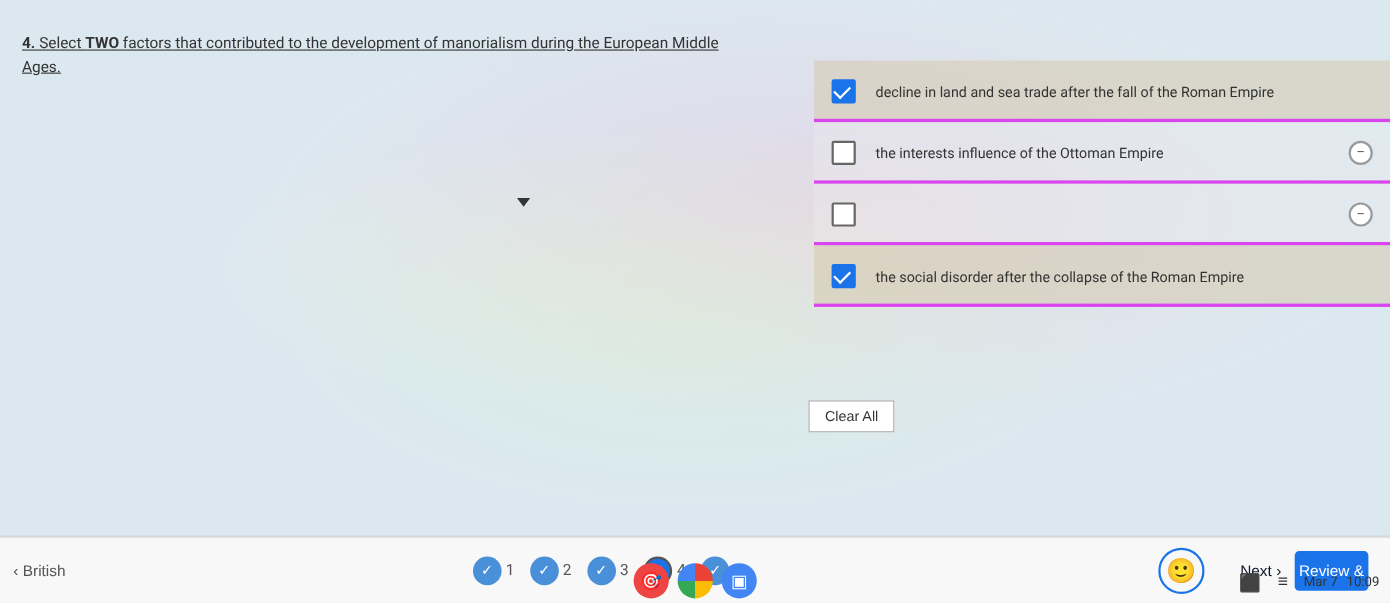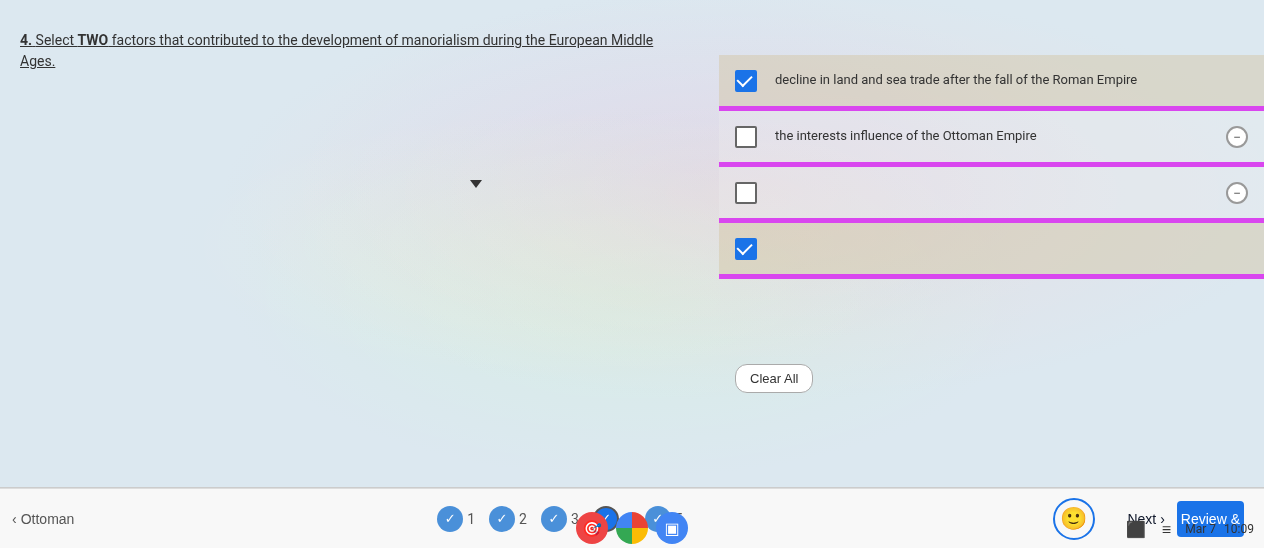--- a/index.html
+++ b/index.html
@@ -51,26 +51,27 @@
     
     .answer-panel {
       position: absolute;
       top: 55px;
       right: 0;
       width: 545px;
     }
 
     .answer-option {
       display: flex;
-      align-items: center;
+      align-items: flex-end;
       padding: 14px 16px;
-      border-bottom: 5px solid #d946ef;
+      border-bottom: 3px solid #d946ef;
       background: transparent;
       min-height: 56px;
       cursor: pointer;
+      margin-left: 21px;
     }
 
     .answer-option.checked {
       background: rgba(210, 195, 160, 0.45);
     }
 
     .answer-option.unchecked {
       background: rgba(240, 240, 240, 0.3);
     }
 
@@ -135,21 +136,21 @@
       right: 0;
       width: 545px;
       padding: 12px 16px;
       display: flex;
       align-items: center;
     }
 
     .clear-all-btn {
       border: 1px solid #aaa;
       background: white;
-      border-radius: 12px;
+      border-radius: 0;
       padding: 6px 14px;
       font-size: 13px;
       color: #333;
       cursor: pointer;
     }
 
     
     .cursor {
       position: absolute;
       top: 180px;
@@ -356,39 +357,40 @@
       <div class="eliminate-btn">−</div>
     </div>
 
     <div class="answer-option unchecked">
       <div class="checkbox-icon unchecked-box"></div>
       <div class="eliminate-btn">−</div>
     </div>
 
     <div class="answer-option checked">
       <div class="checkbox-icon checked-box"></div>
+      <span class="answer-text">the social disorder after the collapse of the Roman Empire</span>
     </div>
 
   </div>
 
   <div class="clear-all-area">
     <button class="clear-all-btn">Clear All</button>
   </div>
 
   <div class="cursor"></div>
 
 </div>
 
 <div class="content-divider"></div>
 
 <div class="taskbar">
 
   <button class="prev-btn">
     <span>‹</span>
-    <span>Ottoman</span>
+    <span>British</span>
   </button>
 
   <div class="page-numbers">
     <div class="page-num">
       <div class="circle-check">✓</div>
       <span class="num-label">1</span>
     </div>
     <div class="page-num">
       <div class="circle-check">✓</div>
       <span class="num-label">2</span>

